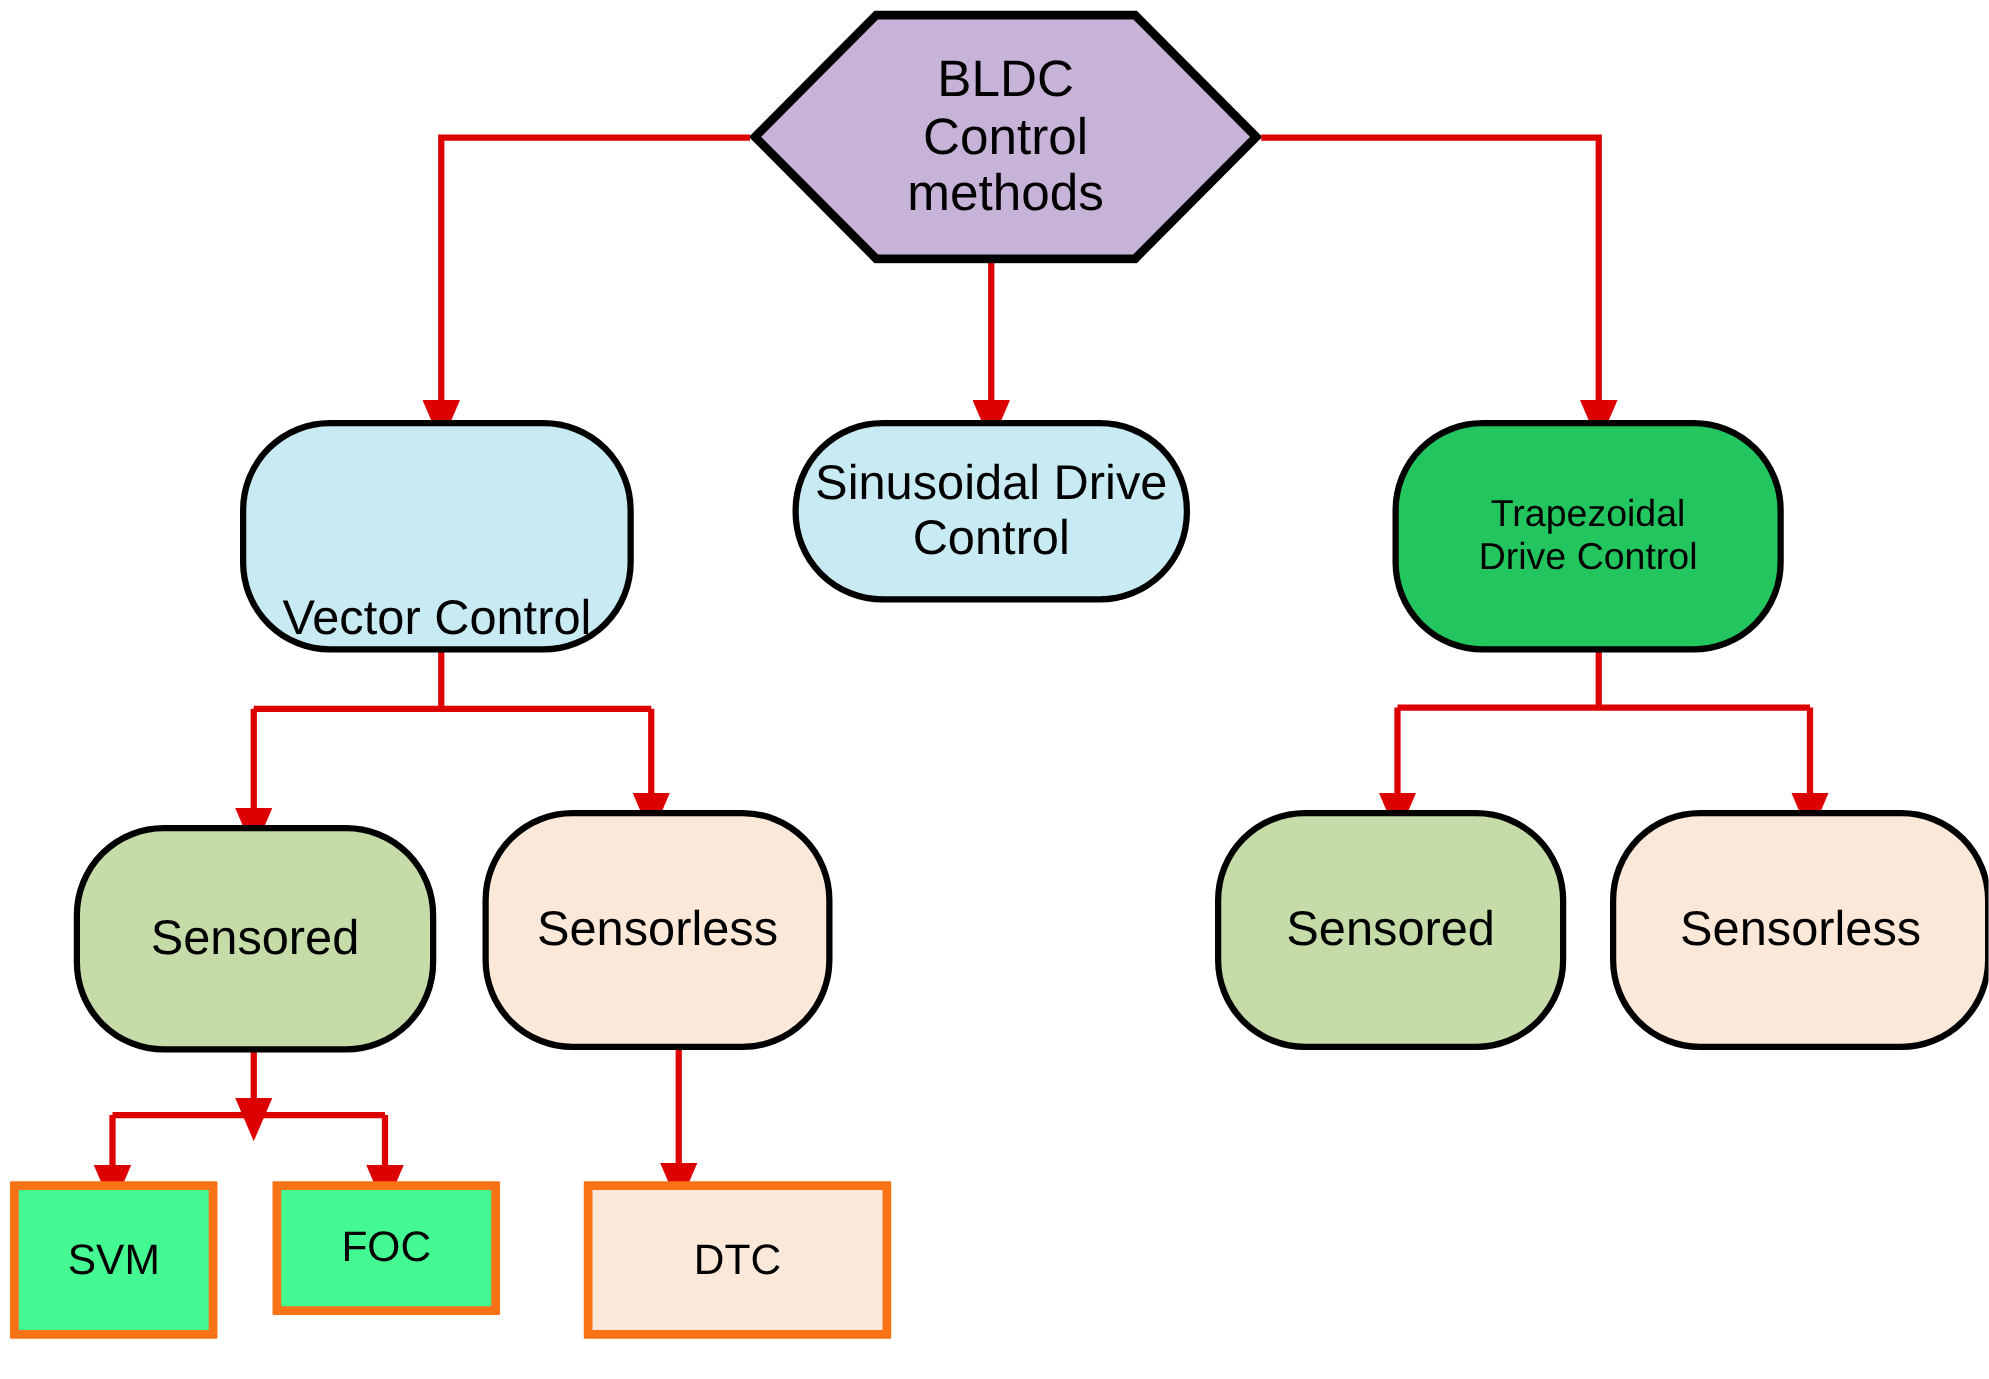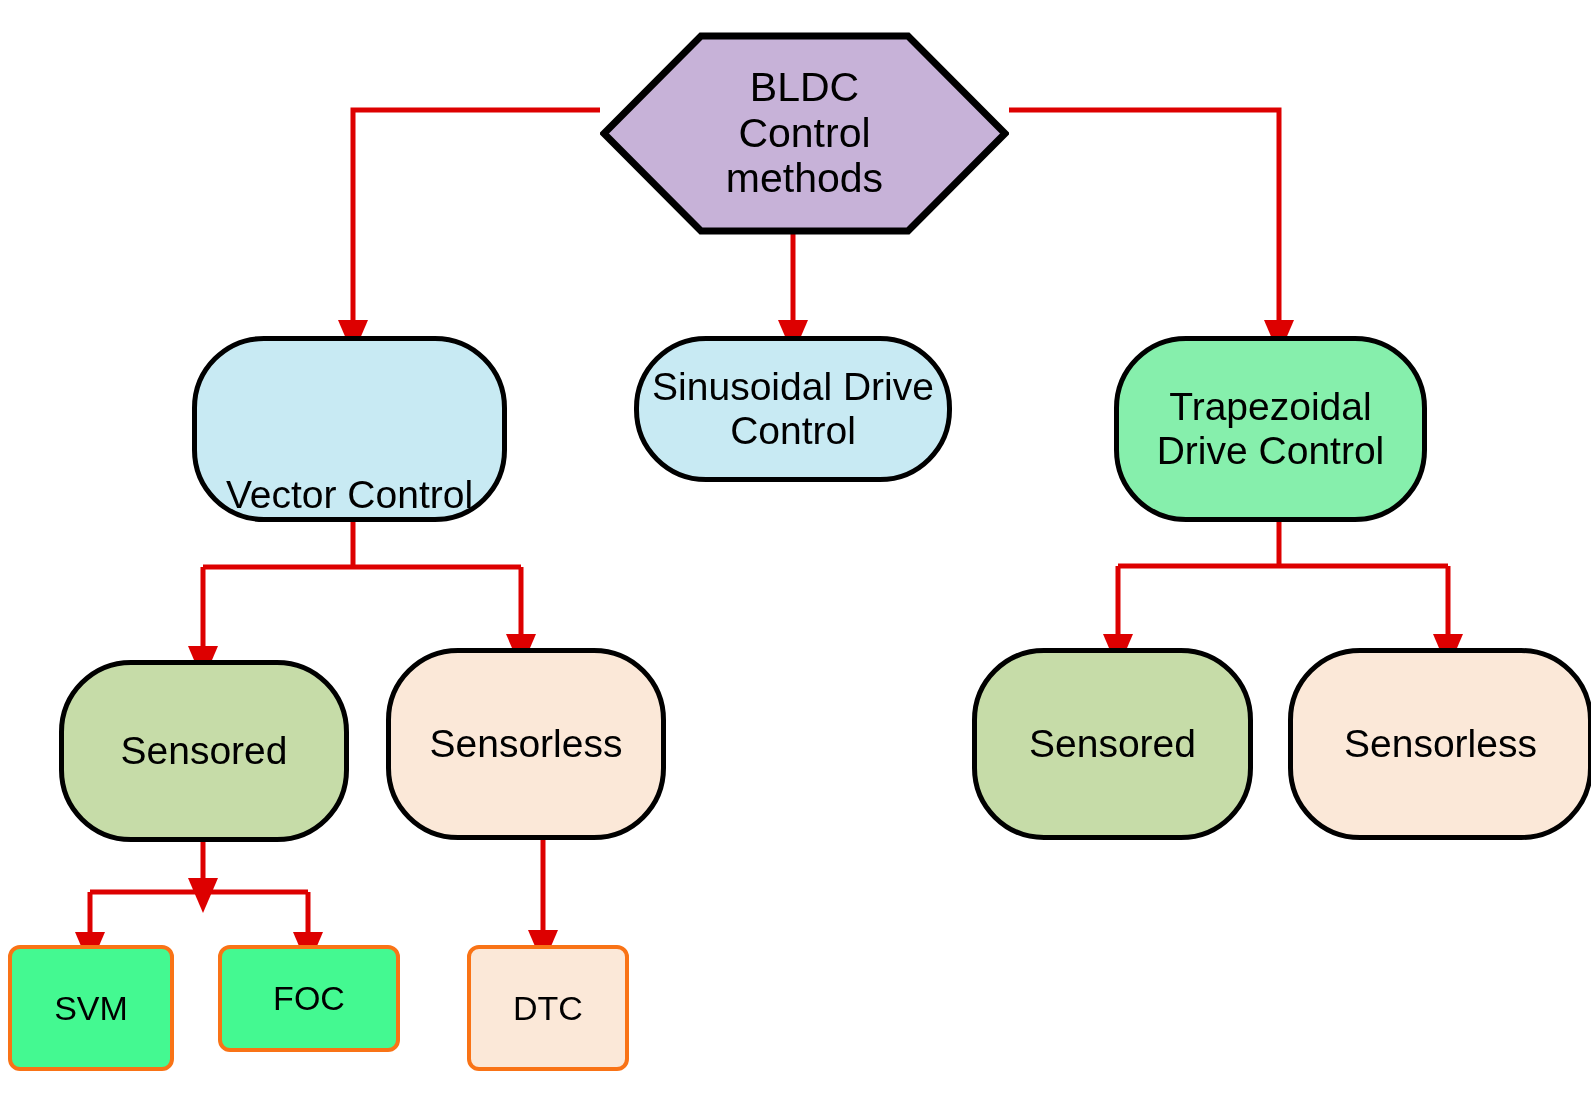--- a/index.html
+++ b/index.html
@@ -35,34 +35,33 @@
     text-align: center;
     color: #000000;
     line-height: 1.12;
     z-index: 5;
   }
   .node-rounded {
     border: 5px solid #000000;
     border-radius: 72px;
   }
   .node-rect {
-    border: 4px solid #f97316;
-    border-radius: 12px;
+    border: 7px solid #f97316;
+    border-radius: 1px;
   }
   .node-label {
     display: block;
     white-space: pre-line;
     padding: 0 6px;
   }
   
   #node-root {
     z-index: 6;
     background: transparent;
     border: none;
-    margin-top: 24px;
   }
   #node-root .hex-svg {
     position: absolute;
     left: 0;
     top: 0;
   }
   #node-root .node-label {
     position: relative;
     z-index: 2;
   }
@@ -114,21 +113,21 @@
 
   <div class="node node-rounded" style="left:192px; top:336px; width:315px; height:186px; background:#c8eaf3; font-size:39px;align-items:flex-end;">
     <span class="node-label">Vector Control</span>
   </div>
 
   <div class="node node-rounded" style="left:634px; top:336px; width:318px; height:146px; background:#c8eaf3; font-size:39px;">
     <span class="node-label">Sinusoidal Drive
 Control</span>
   </div>
 
-  <div class="node node-rounded" style="left:1114px; top:336px; width:313px; height:186px; background:#86efac; font-size:39px;">
+  <div class="node node-rounded" style="left:1114px; top:336px; width:313px; height:186px; background:#22c55e; font-size:30px;">
     <span class="node-label">Trapezoidal
 Drive Control</span>
   </div>
 
   <div class="node node-rounded" style="left:59px; top:660px; width:290px; height:182px; background:#c6dca8; font-size:39px;">
     <span class="node-label">Sensored</span>
   </div>
 
   <div class="node node-rounded" style="left:386px; top:648px; width:280px; height:192px; background:#fbe8d8; font-size:39px;">
     <span class="node-label">Sensorless</span>
@@ -143,17 +142,17 @@
   </div>
 
   <div class="node node-rect" style="left:8px; top:945px; width:166px; height:126px; background:#44f991; font-size:34px;">
     <span class="node-label">SVM</span>
   </div>
 
   <div class="node node-rect" style="left:218px; top:945px; width:182px; height:107px; background:#44f991; font-size:34px;">
     <span class="node-label">FOC</span>
   </div>
 
-  <div class="node node-rect" style="left:467px; top:945px; width:162px; height:126px; background:#fbe8d8; font-size:34px;">
+  <div class="node node-rect" style="left:467px; top:945px; width:246px; height:126px; background:#fbe8d8; font-size:34px;">
     <span class="node-label">DTC</span>
   </div>
 
 </div>
 
 </body></html>

